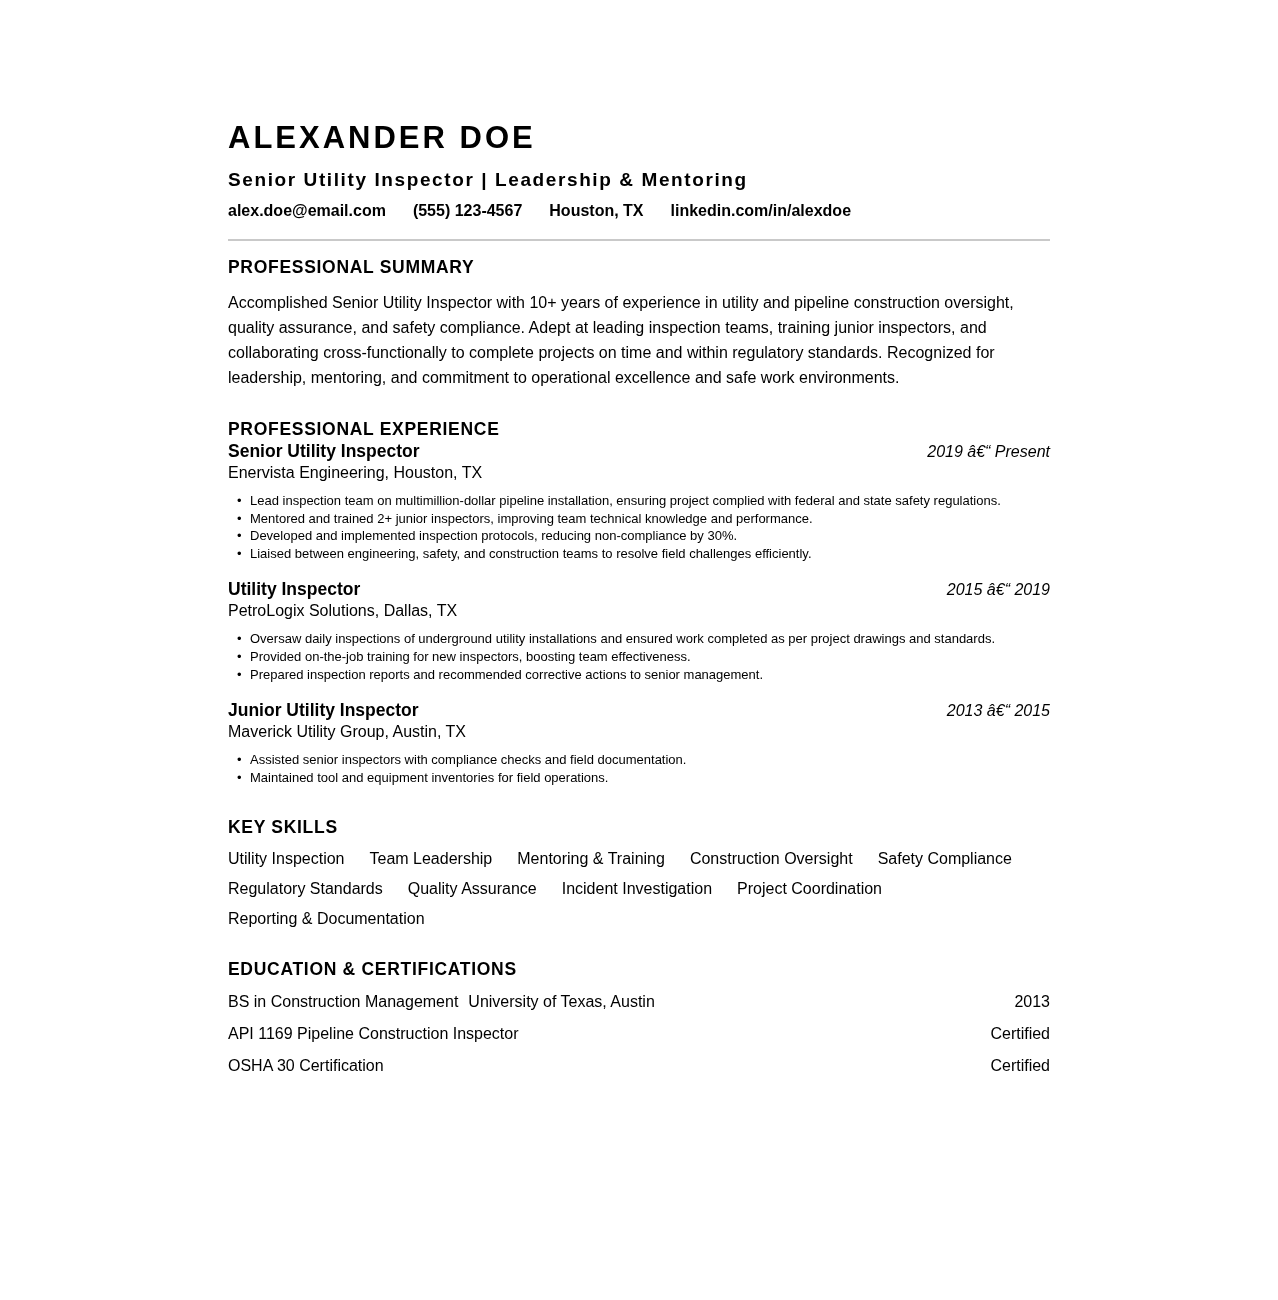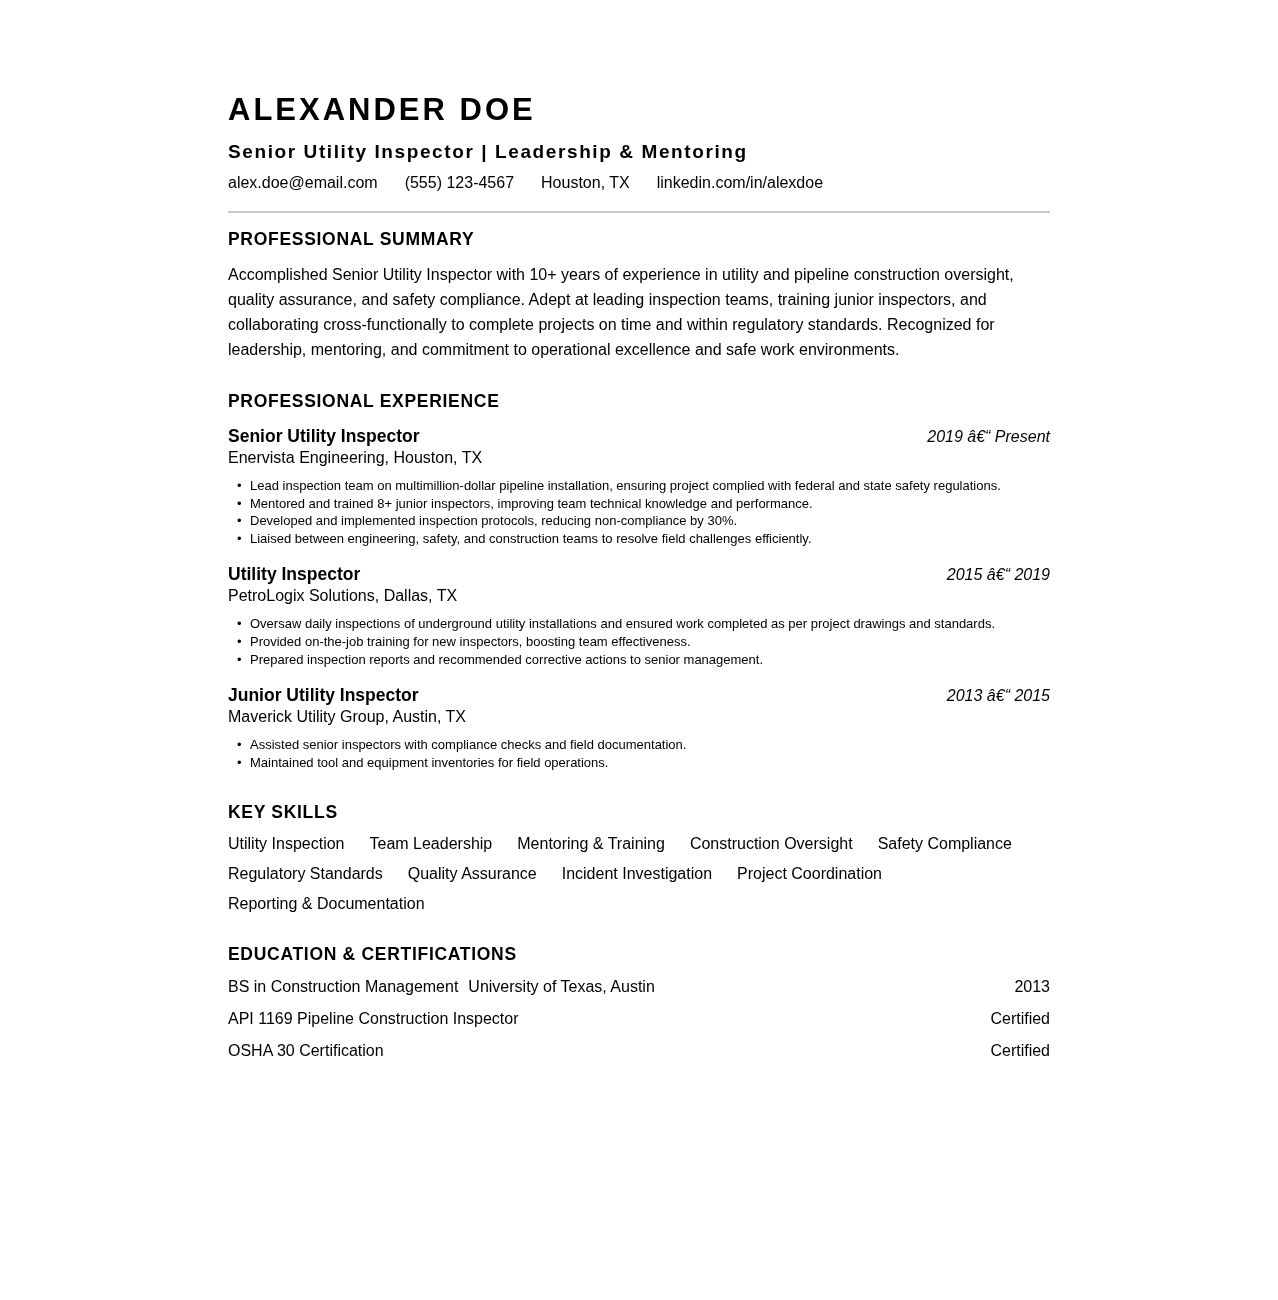--- a/index.html
+++ b/index.html
@@ -8,21 +8,21 @@
     width: 1278px;
     height: 1300px;
     background: #ffffff;
     color: #000000;
     font-family: "Liberation Sans", sans-serif;
     -webkit-font-smoothing: antialiased;
   }
   .page {
     width: 822px;
     margin: 0 auto;
-    padding-top: 92px;
+    padding-top: 120px;
   }
   .name {
     font-size: 31px;
     font-weight: bold;
     letter-spacing: 3px;
     line-height: 36px;
     margin: 0;
   }
   .subtitle {
     font-size: 19px;
@@ -30,40 +30,41 @@
     letter-spacing: 1.6px;
     line-height: 24px;
     margin-top: 12px;
   }
   .contact-row {
     display: flex;
     gap: 27px;
     font-size: 16px;
     line-height: 20px;
     margin-top: 9px;
+    font-weight: bold;
   }
   hr.divider {
     border: 0;
     border-top: 2px solid #c9c9c9;
     margin: 18px 0 0 0;
   }
   .section-heading {
     font-size: 17.5px;
     font-weight: bold;
     letter-spacing: 0.7px;
     line-height: 22px;
   }
   .sh-summary { margin-top: 15px; }
   .summary-text {
     font-size: 16px;
     line-height: 25px;
     margin-top: 12px;
   }
   .sh-experience { margin-top: 28px; }
-  .job-first { margin-top: 13px; }
+  .job-first { }
   .job + .job { margin-top: 16px; }
   .job-header {
     display: flex;
     justify-content: space-between;
     align-items: baseline;
   }
   .job-title {
     font-size: 17.5px;
     font-weight: bold;
     line-height: 22px;
@@ -135,21 +136,21 @@
   <div class="section-heading sh-experience">PROFESSIONAL EXPERIENCE</div>
 
   <div class="job job-first">
     <div class="job-header">
       <span class="job-title">Senior Utility Inspector</span>
       <span class="job-dates">2019 â€“ Present</span>
     </div>
     <div class="job-company">Enervista Engineering, Houston, TX</div>
     <ul class="job-bullets">
       <li>Lead inspection team on multimillion-dollar pipeline installation, ensuring project complied with federal and state safety regulations.</li>
-      <li>Mentored and trained 8+ junior inspectors, improving team technical knowledge and performance.</li>
+      <li>Mentored and trained 2+ junior inspectors, improving team technical knowledge and performance.</li>
       <li>Developed and implemented inspection protocols, reducing non-compliance by 30%.</li>
       <li>Liaised between engineering, safety, and construction teams to resolve field challenges efficiently.</li>
     </ul>
   </div>
 
   <div class="job">
     <div class="job-header">
       <span class="job-title">Utility Inspector</span>
       <span class="job-dates">2015 â€“ 2019</span>
     </div>

